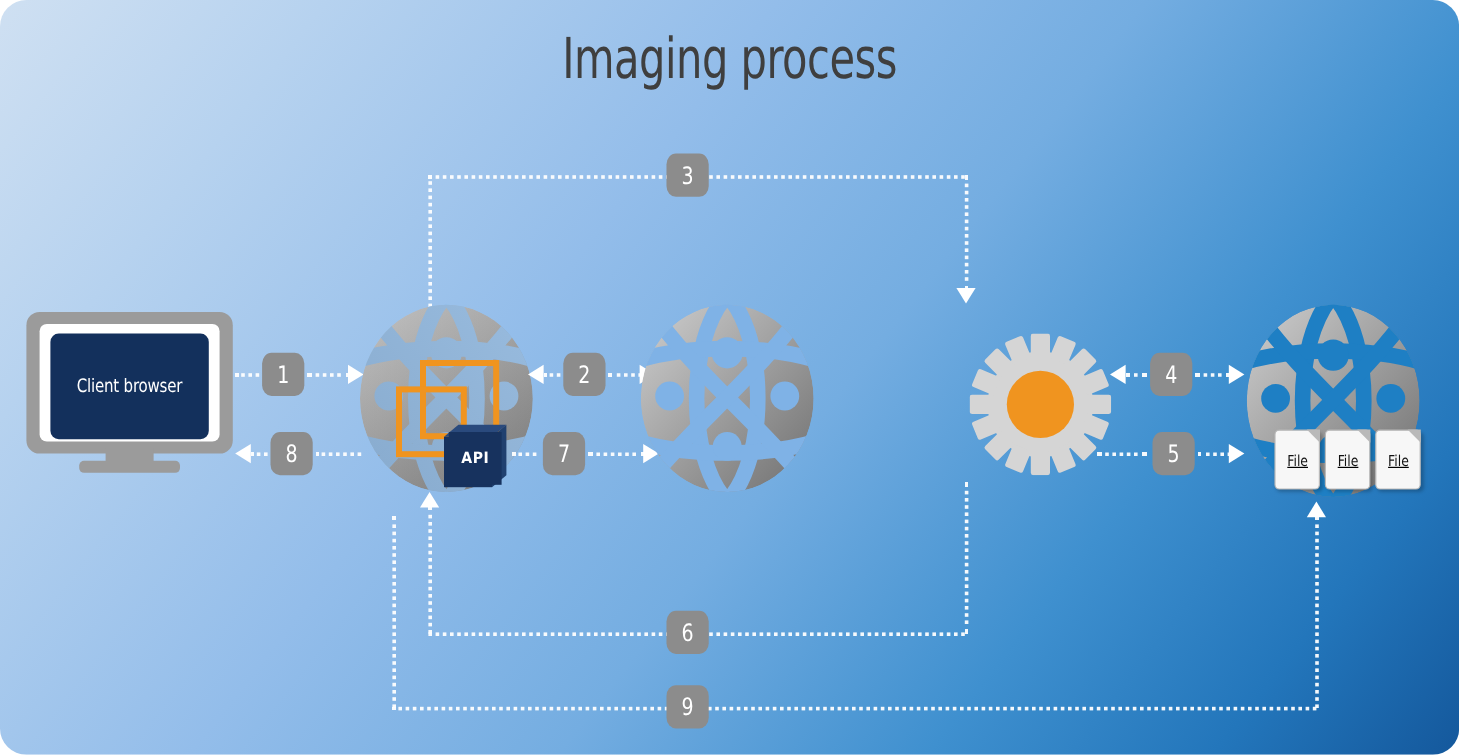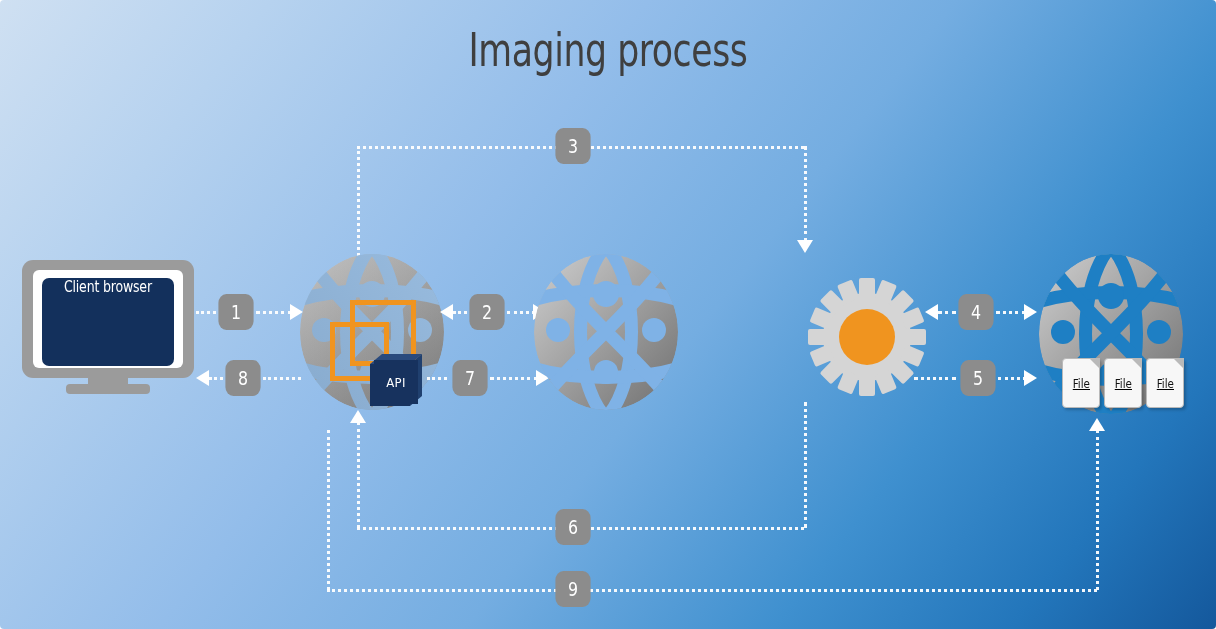--- a/index.html
+++ b/index.html
@@ -2,21 +2,21 @@
 <html><head>
 <meta charset="utf-8">
 <title>Imaging process</title>
 <style>
   html,body{margin:0;padding:0;background:#ffffff;}
   body{font-family:"Liberation Sans", sans-serif;}
   #stage{
     position:relative;
     width:1216px;height:629px;
     overflow:hidden;
-    border-radius:4px;
+    border-radius:22px;
     background:linear-gradient(128deg,#cfe0f2 0%, #b6d2ef 16%, #93bdea 38%, #74ade1 56%, #3f90cf 74%, #2376bb 88%, #14589c 100%);
   }
   .abs{position:absolute;}
 
   
   #title{
     left:0;right:0;top:22px;
     text-align:center;
     font-size:47px;
     font-weight:400;
@@ -33,21 +33,21 @@
     left:0;top:0;width:172px;height:118px;
     background:#9b9b9b;border-radius:11px;
   }
   #mon-white{
     left:11px;top:10px;width:150px;height:98px;
     background:#ffffff;border-radius:6px;
   }
   #mon-screen{
     left:20px;top:18px;width:132px;height:88px;
     background:#13305c;border-radius:7px;
-    display:flex;align-items:flex-start;justify-content:center;
+    display:flex;align-items:center;justify-content:center;
   }
   #mon-screen-label{
     color:#ffffff;font-size:15.5px;letter-spacing:-0.2px;
     font-family:"DejaVu Sans Condensed","Liberation Sans",sans-serif;
     transform:scaleX(0.9);
   }
   #mon-neck{left:66px;top:114px;width:40px;height:14px;background:#9b9b9b;}
   #mon-base{left:44px;top:124px;width:84px;height:10px;background:#9b9b9b;border-radius:4px;}
 
   
@@ -82,21 +82,21 @@
 
   
   .osq{border:5px solid #f0941f;background:transparent;}
 
   
   #api-cube{left:368px;top:352px;width:56px;height:58px;}
   #api-face{
     left:6px;top:8px;width:44px;height:44px;background:#17325e;
     display:flex;align-items:center;justify-content:center;
   }
-  #api-label{color:#ffffff;font-size:13px;font-weight:normal;letter-spacing:.4px;
+  #api-label{color:#ffffff;font-size:13px;font-weight:bold;letter-spacing:.4px;
     font-family:"DejaVu Sans Condensed","Liberation Sans",sans-serif;}
 
   
   #sqldb{left:605px;top:310px;width:78px;height:92px;}
   .db-band{width:78px;height:14px;background:#17325e;border-radius:50%/7px;}
   #sql-top{
     width:78px;height:30px;background:#ffffff;border:2px solid #1a1a1a;
     border-radius:50%/50%;box-sizing:border-box;
     display:flex;align-items:center;justify-content:center;
   }

